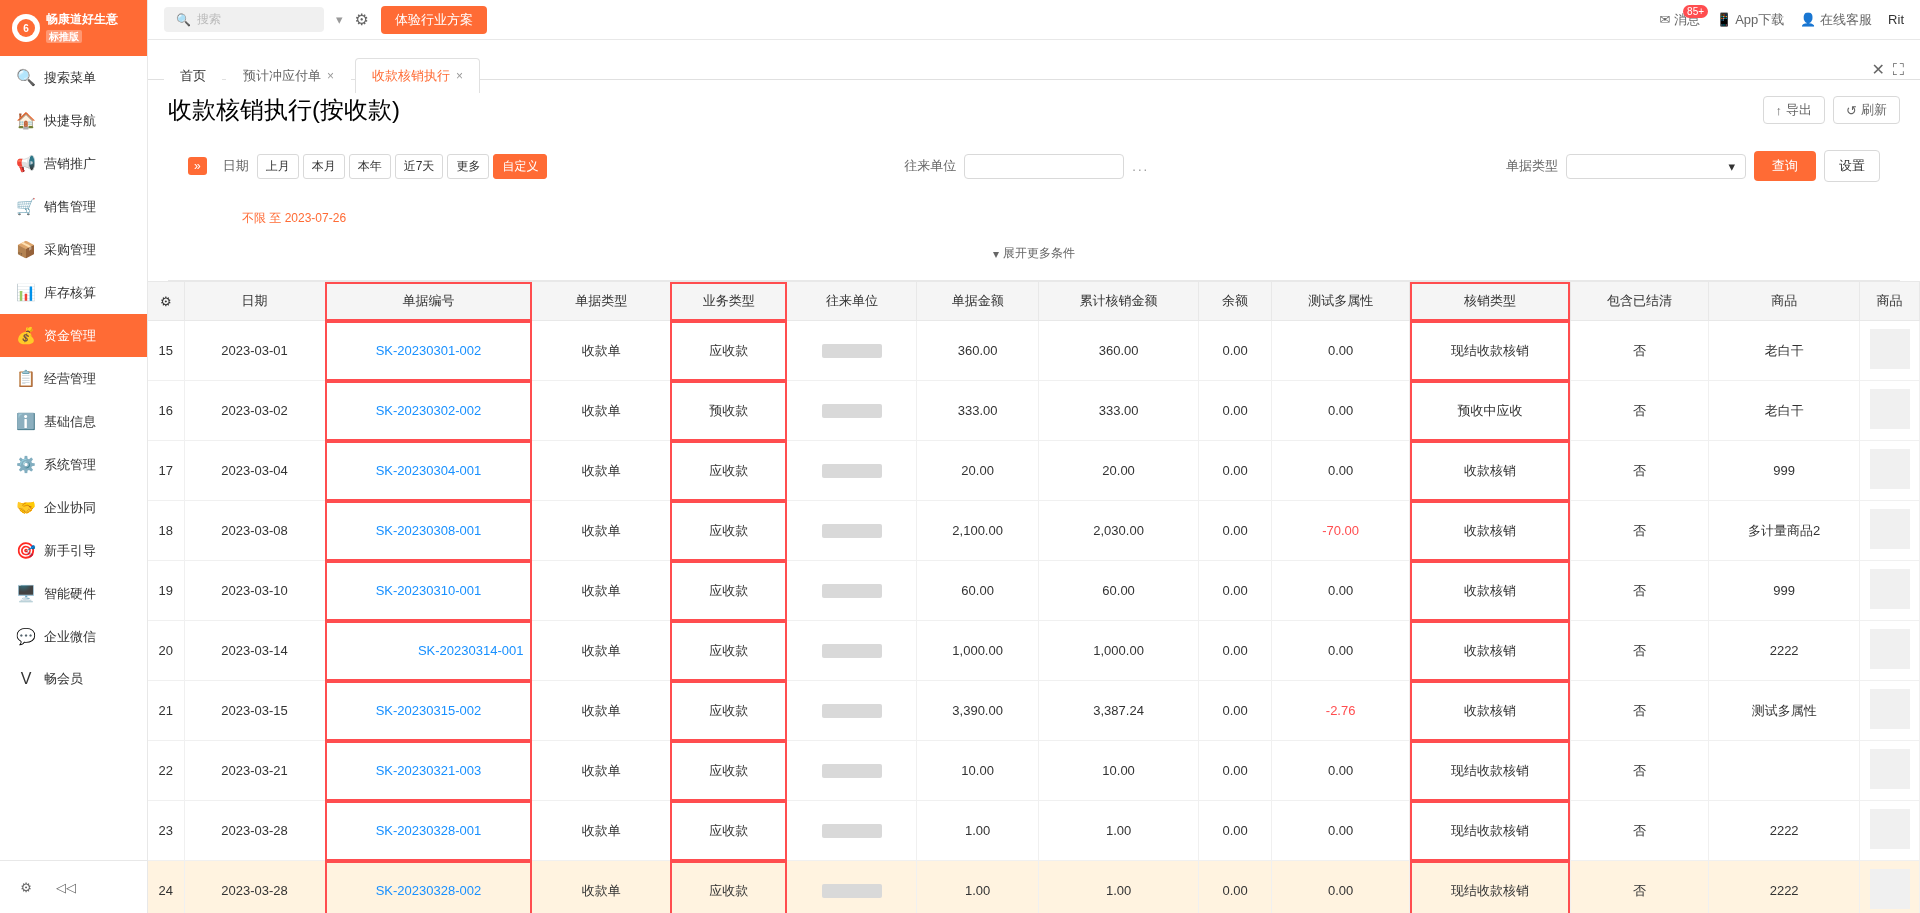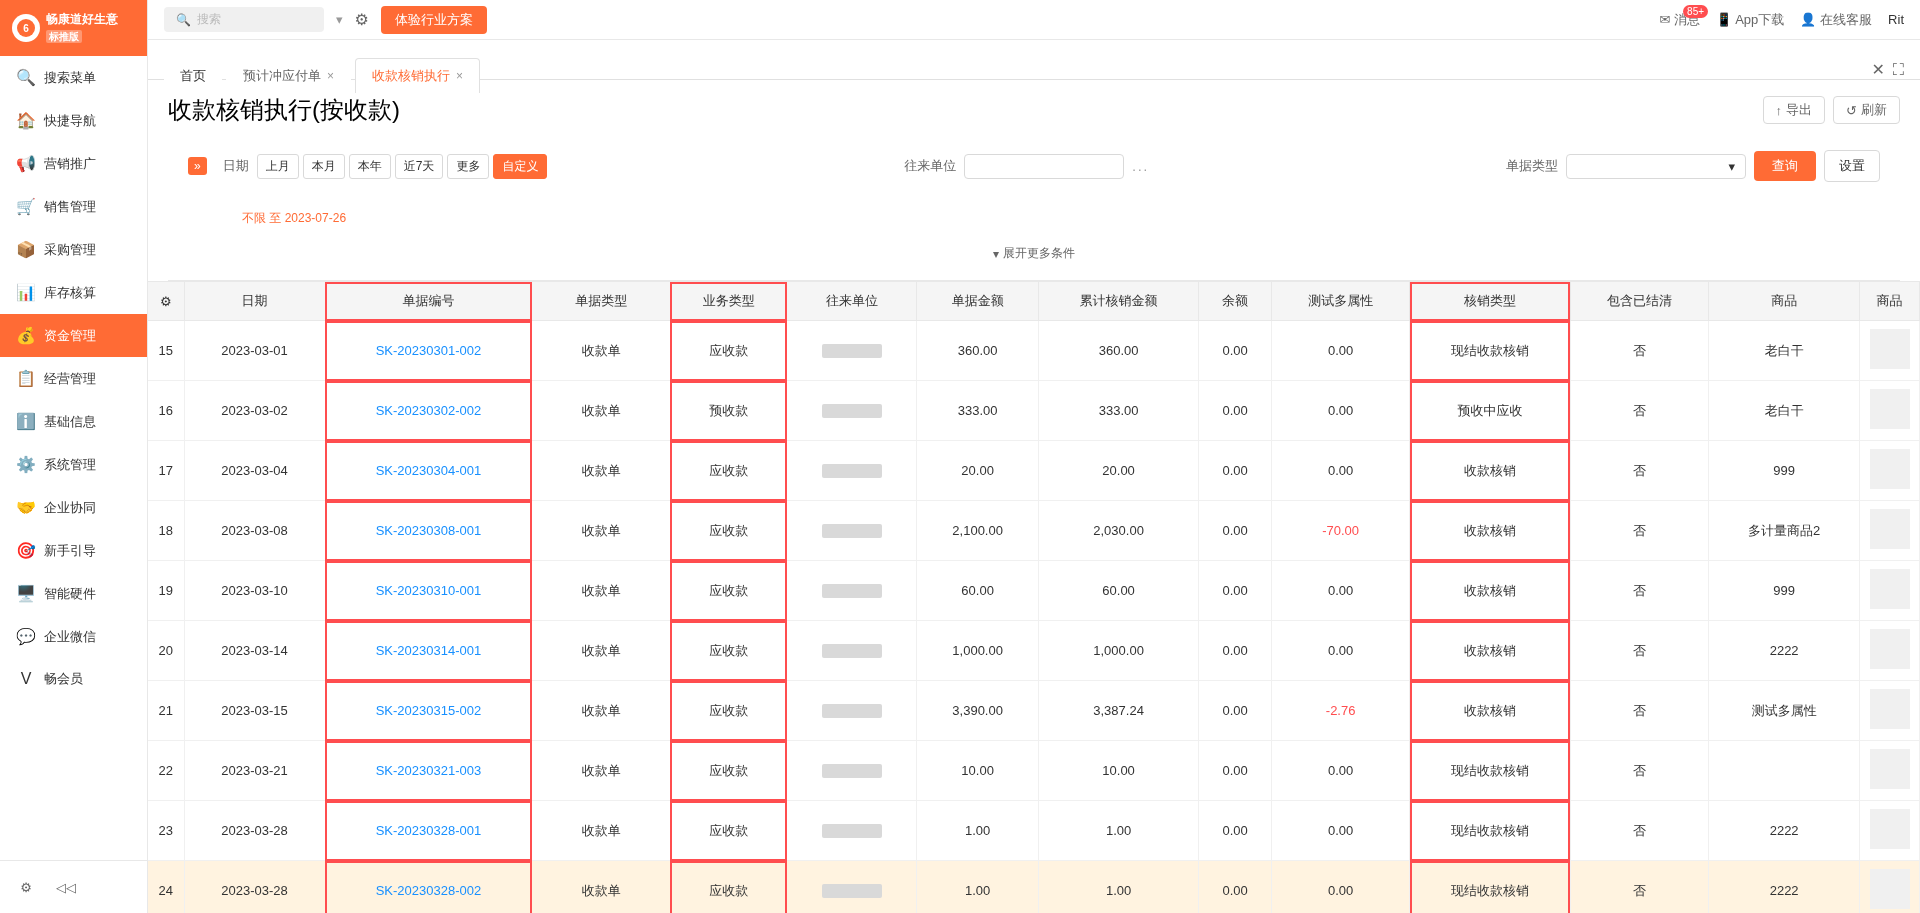--- a/index.html
+++ b/index.html
@@ -365,21 +365,21 @@
     <td>0.00</td>
     <td style="">0.00</td>
     <td style="outline:2px solid #ff4d4f;outline-offset:-2px;">收款核销</td>
     <td>否</td>
     <td>999</td>
     <td style="width:60px;min-width:50px;"><span style="display:inline-block;width:40px;height:40px;background:#f0f0f0;"></span></td>
   </tr>
             <tr>
     <td>20</td>
     <td>2023-03-14</td>
-    <td style="outline:2px solid #ff4d4f;outline-offset:-2px;"><a class="link-text">SK-20230314-001</a></td>
+    <td style="outline:2px solid #ff4d4f;outline-offset:-2px;text-align:right;"><a class="link-text">SK-20230314-001</a></td>
     <td>收款单</td>
     <td style="outline:2px solid #ff4d4f;outline-offset:-2px;">应收款</td>
     <td><span class="blurred-text">&nbsp;&nbsp;&nbsp;&nbsp;&nbsp;&nbsp;&nbsp;&nbsp;&nbsp;&nbsp;</span></td>
     <td style="">1,000.00</td>
     <td style="">1,000.00</td>
     <td>0.00</td>
     <td style="">0.00</td>
     <td style="outline:2px solid #ff4d4f;outline-offset:-2px;">收款核销</td>
     <td>否</td>
     <td>2222</td>

